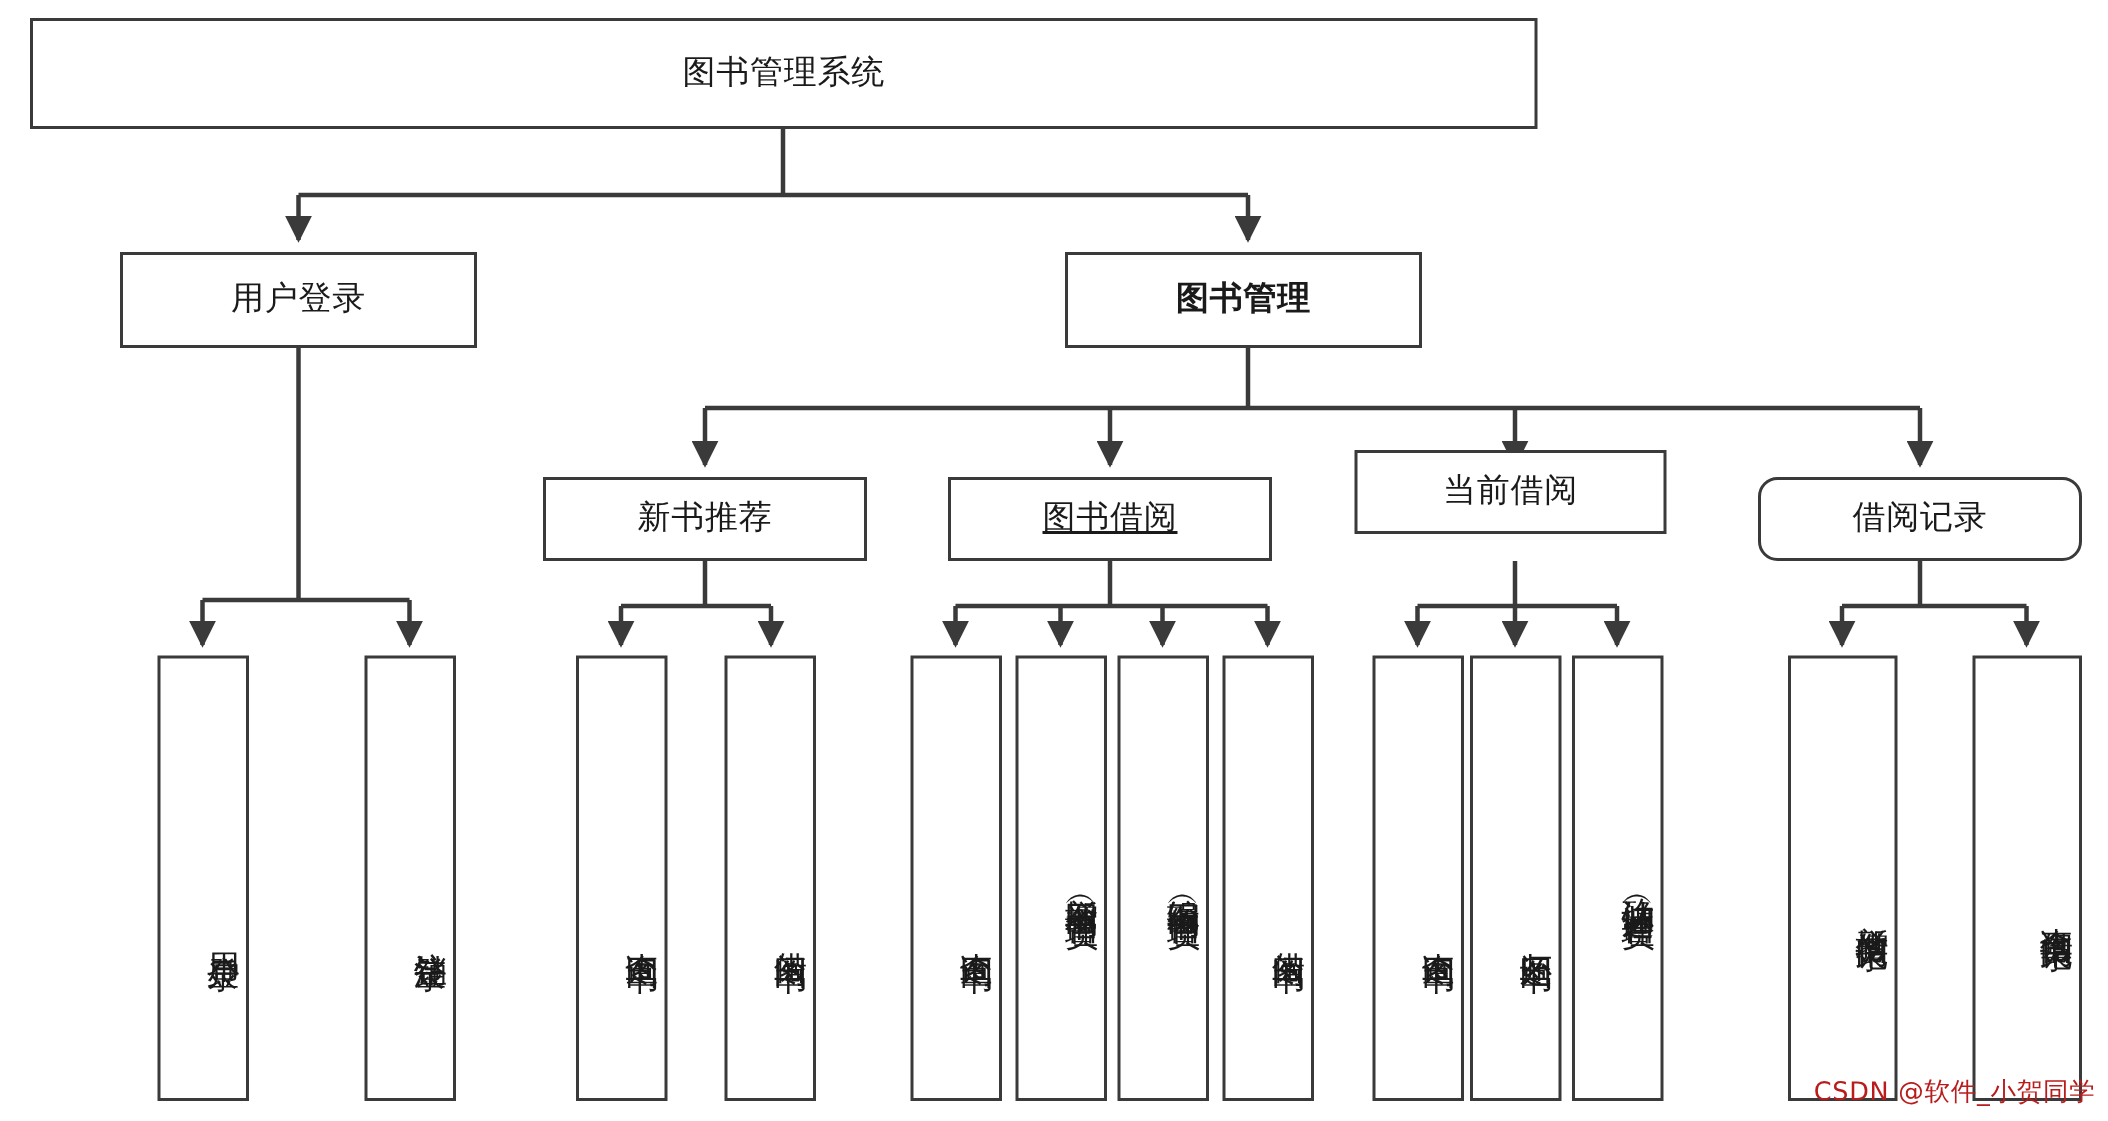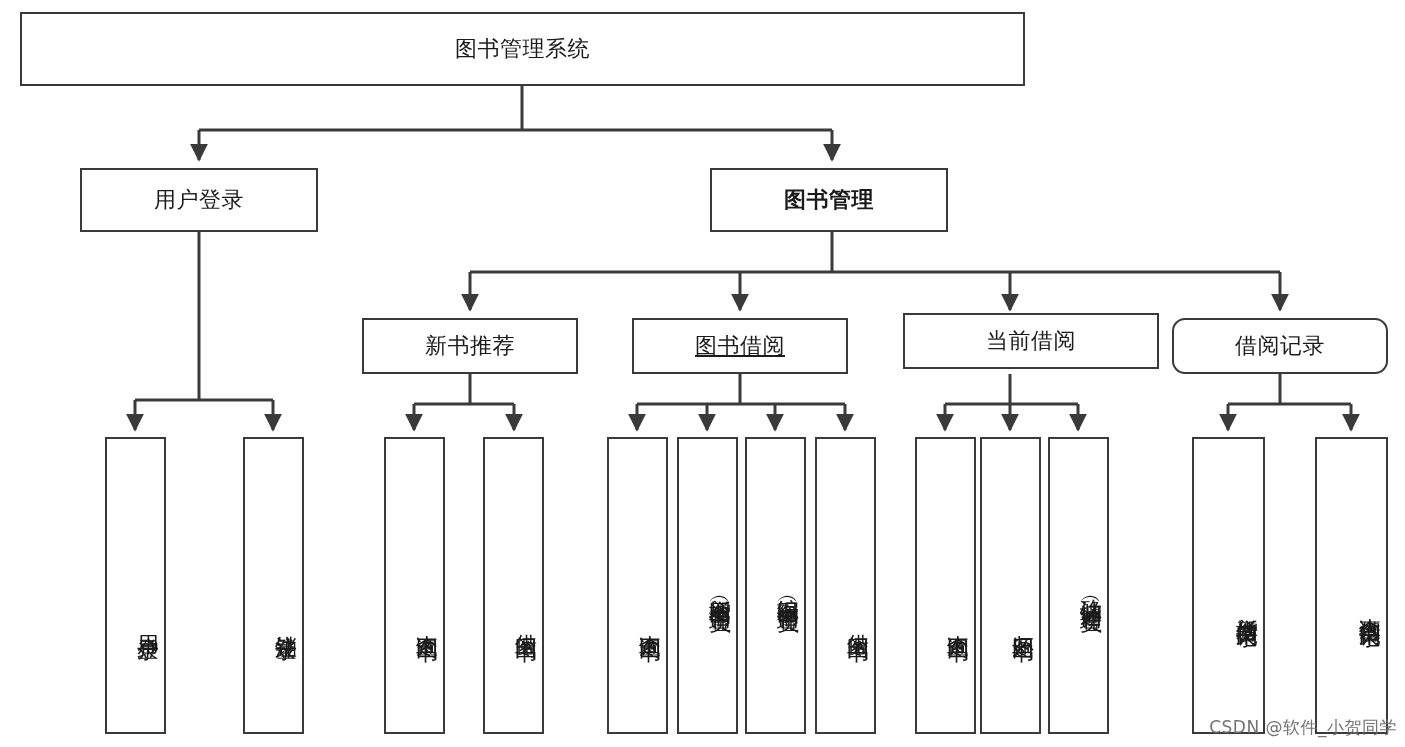--- a/index.html
+++ b/index.html
@@ -58,21 +58,21 @@
     padding-top: 40px;
   }
   .node-v.pad-tiny {
     padding-top: 8px;
   }
   .watermark {
     position: absolute;
     right: 8px;
     bottom: 8px;
     font-size: 17px;
-    color: #737373;
+    color: #b91c1c;
     letter-spacing: 0.5px;
     white-space: nowrap;
     z-index: 5;
   }
 </style>
 </head>
 <body>
 
 <div id="canvas">
 
@@ -136,21 +136,21 @@
   <div class="node node-h" style="left:710px; top:168px; width:238px; height:64px;font-weight:bold;">
     <span>图书管理</span>
   </div>
 
   <div class="node node-h" style="left:362px; top:318px; width:216px; height:56px;">
     <span>新书推荐</span>
   </div>
   <div class="node node-h" style="left:632px; top:318px; width:216px; height:56px;text-decoration:underline;">
     <span>图书借阅</span>
   </div>
-  <div class="node node-h" style="left:903px; top:313px; width:256px; height:56px;">
+  <div class="node node-h" style="left:903px; top:300px; width:208px; height:56px;">
     <span>当前借阅</span>
   </div>
   <div class="node node-h" style="left:1172px; top:318px; width:216px; height:56px;border-radius:13px;">
     <span>借阅记录</span>
   </div>
 
   <div class="node node-v pad-small" style="left:105px; top:437px; width:61px; height:297px;">
     <span>用户登录</span>
   </div>
   <div class="node node-v pad-small" style="left:243px; top:437px; width:61px; height:297px;">

